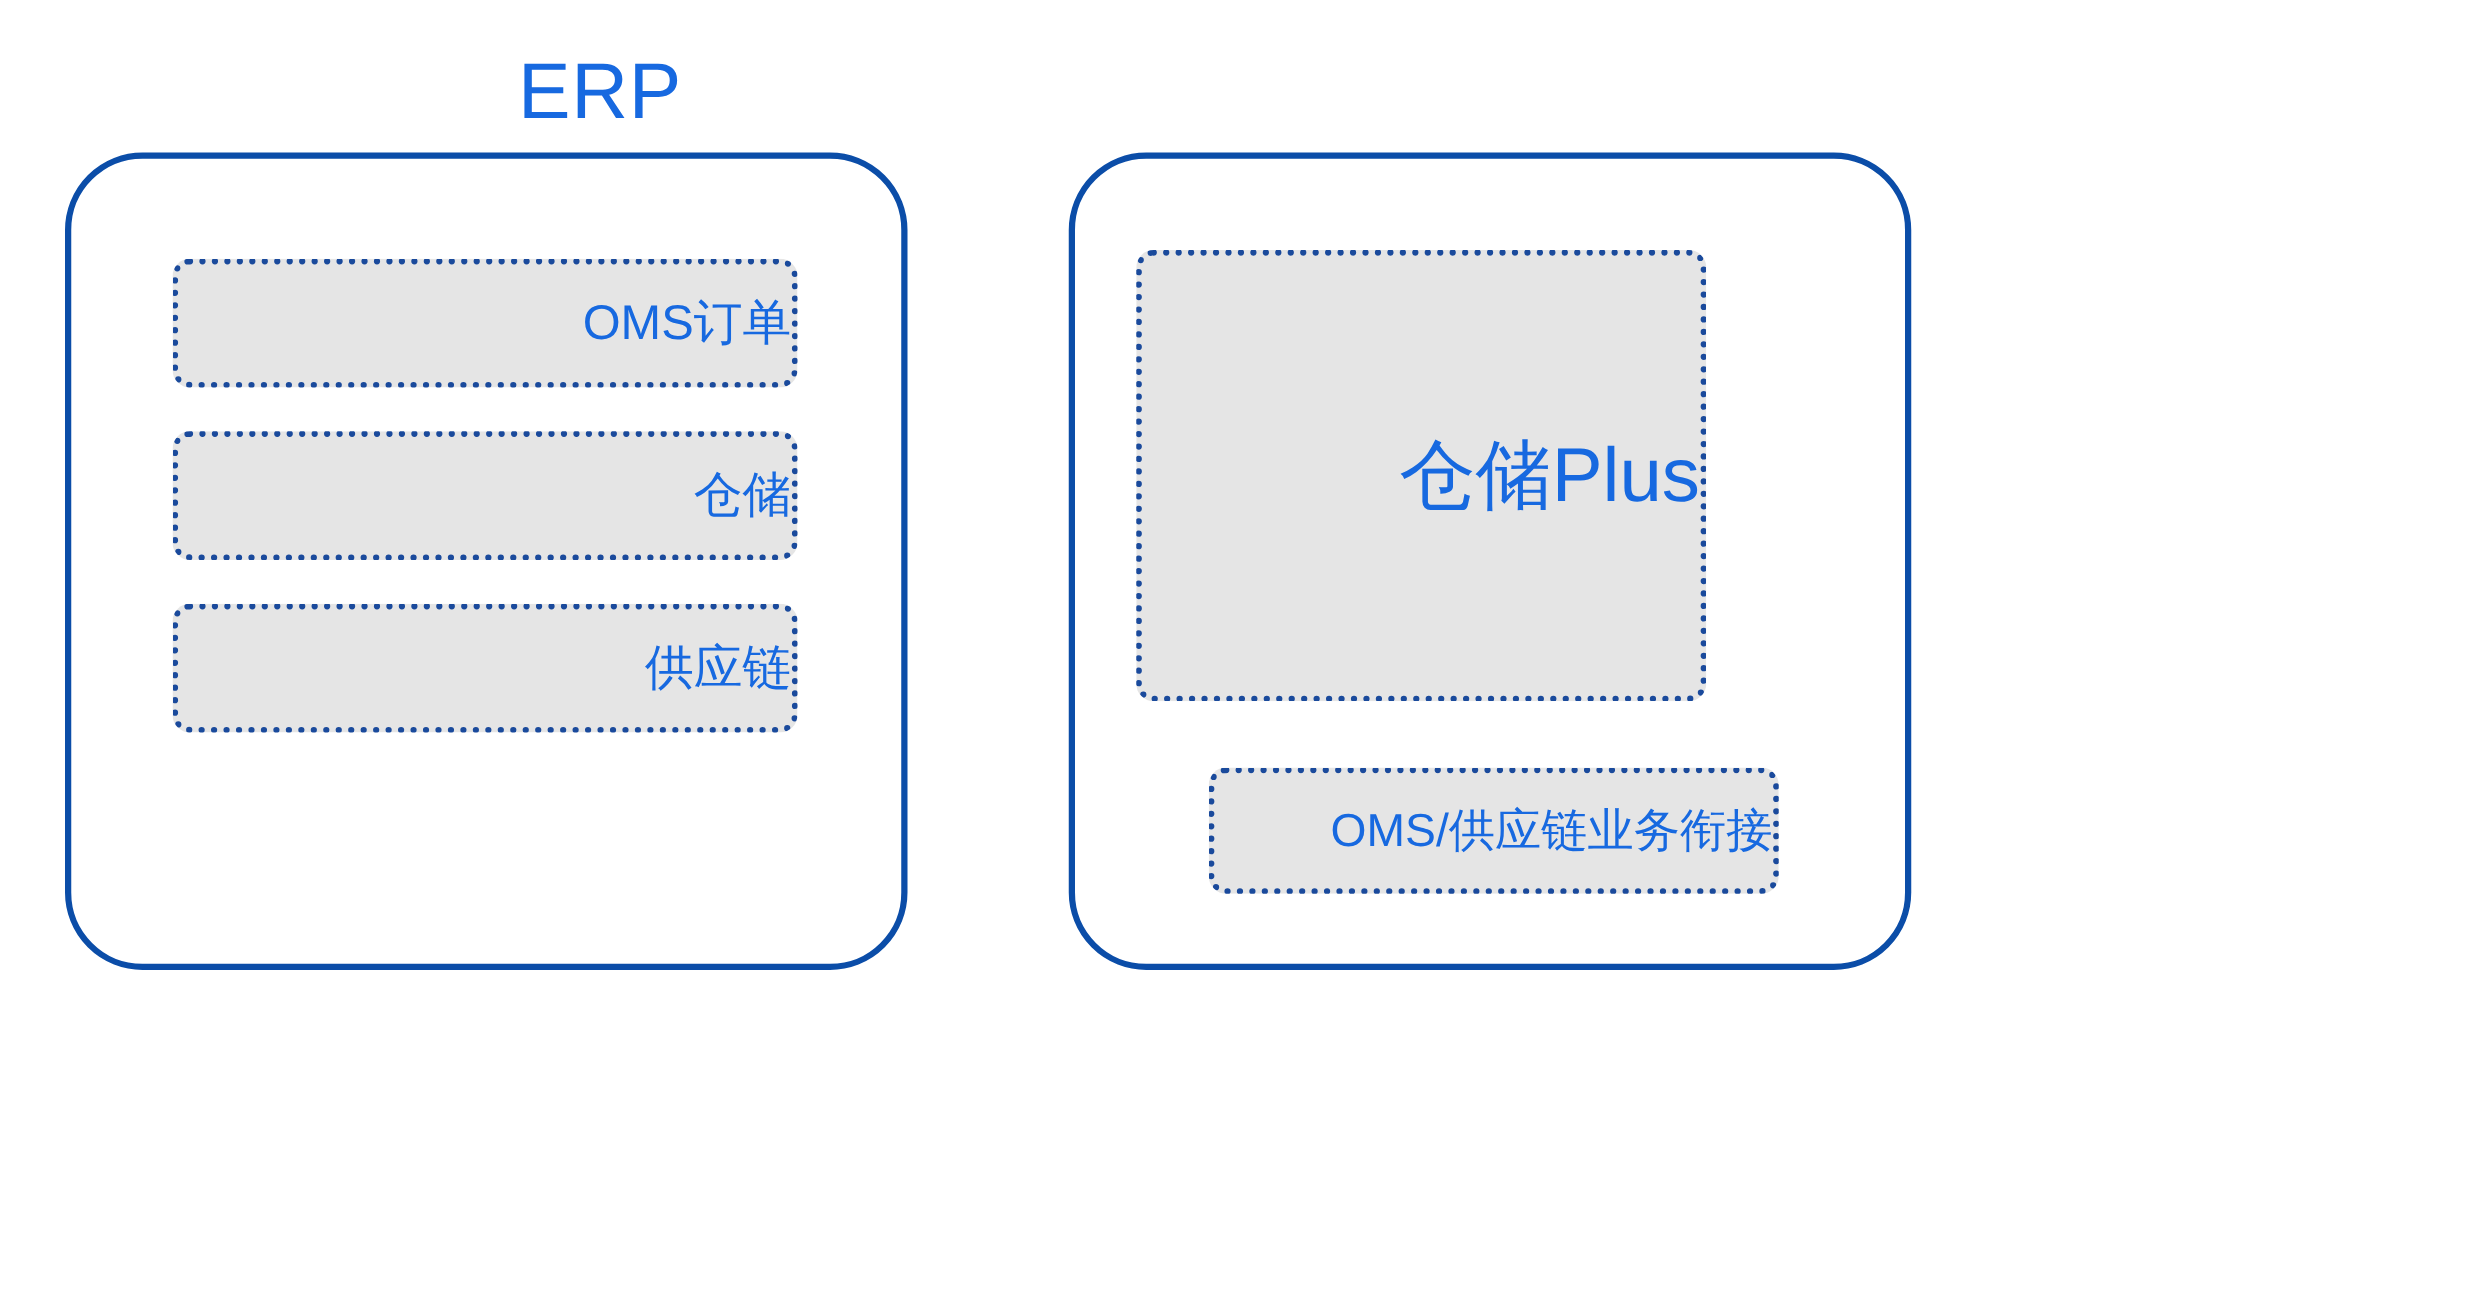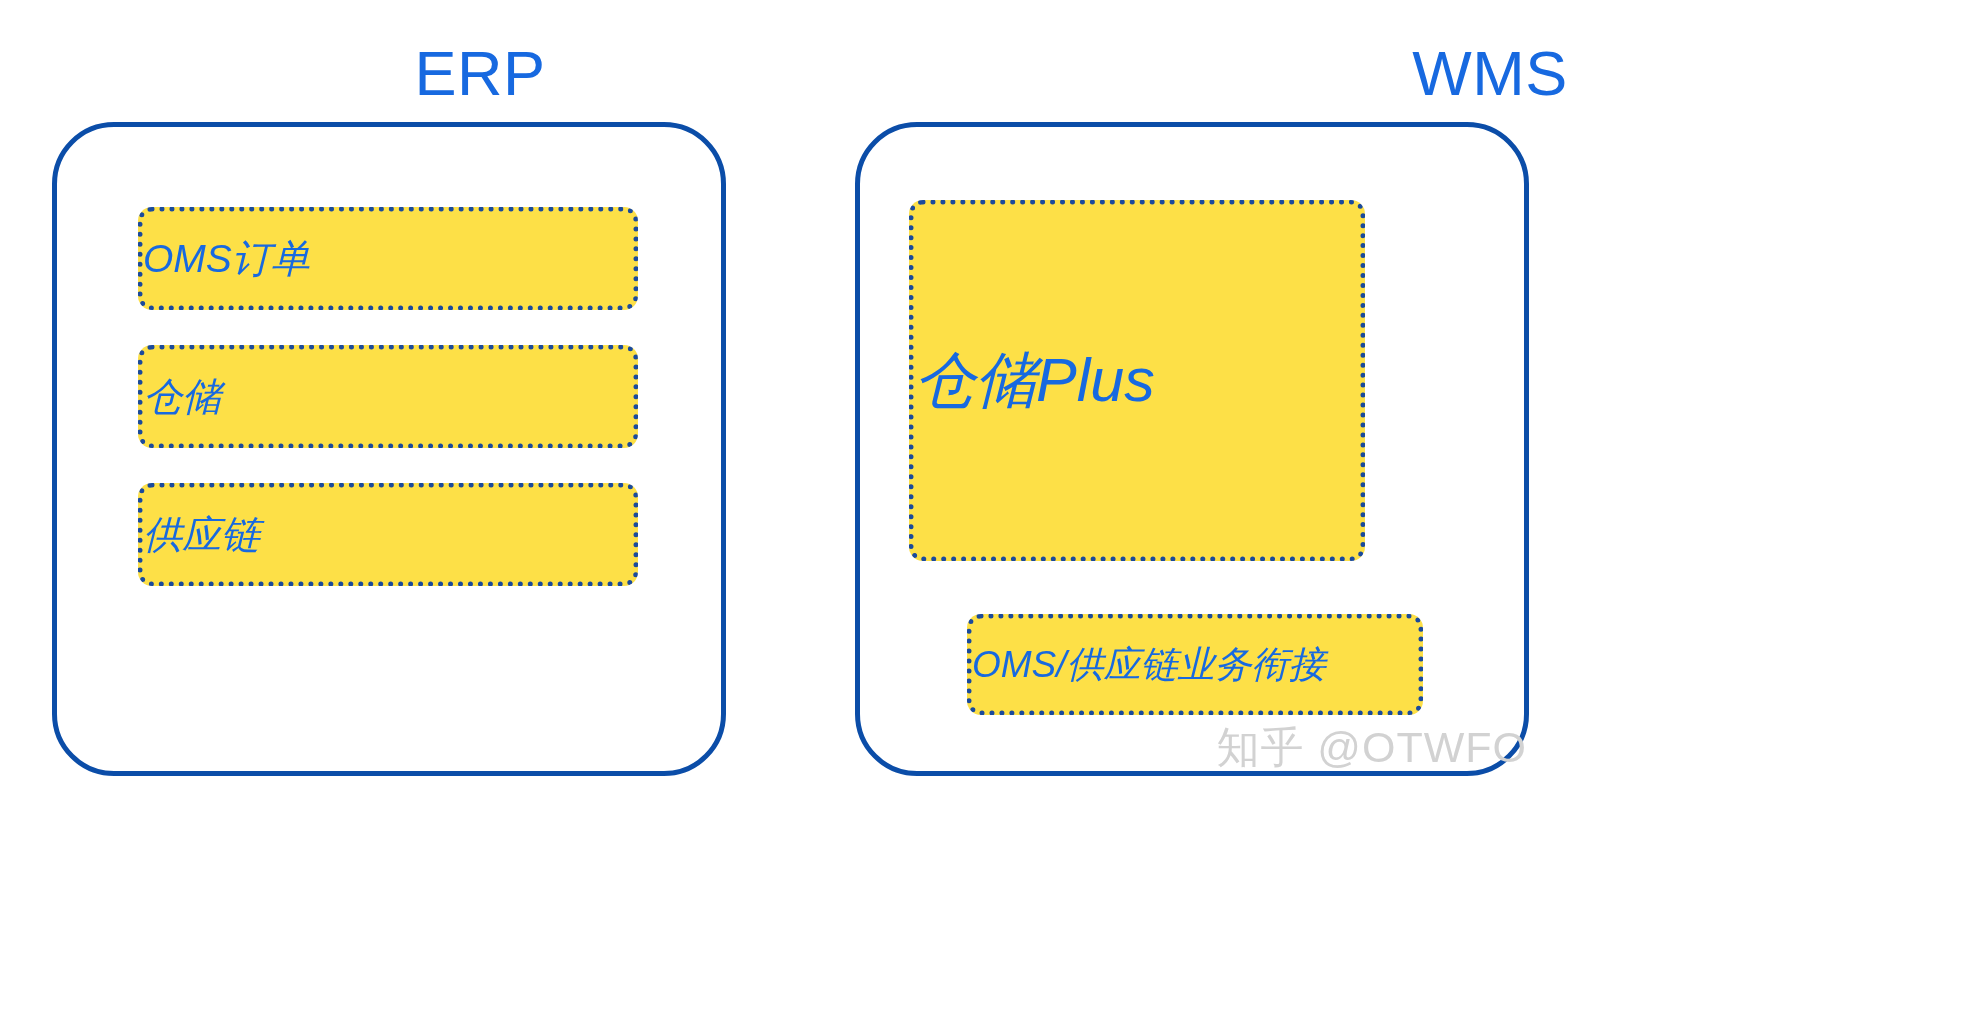--- a/index.html
+++ b/index.html
@@ -60,25 +60,24 @@
     width: 674px;
     height: 654px;
   }
 
   
   .dotted-box {
     position: absolute;
     box-sizing: border-box;
     border: 5px dotted #1A4A9C;
     border-radius: 14px;
-    background: #fde047;
+    background: #e5e5e5;
     display: flex;
     align-items: center;
-    justify-content: flex-start;
-    font-style: italic;
+    justify-content: flex-end;
   }
   .dotted-box .box-label {
     color: #1769E0;
     font-weight: 400;
     line-height: 1;
     white-space: nowrap;
   }
 
   
   .erp-item {
@@ -138,27 +137,25 @@
 
   <div id="erp-item-1" class="dotted-box erp-item">
     <span class="box-label">仓储</span>
   </div>
 
   <div id="erp-item-2" class="dotted-box erp-item">
     <span class="box-label">供应链</span>
   </div>
 
 
-  <div id="wms-title" class="panel-title">WMS</div>
 
   <div id="wms-box" class="outer-box"></div>
 
   <div id="wms-item-0" class="dotted-box">
     <span class="box-label">仓储Plus</span>
   </div>
 
   <div id="wms-item-1" class="dotted-box">
     <span class="box-label">OMS/供应链业务衔接</span>
   </div>
 
-  <div id="watermark">知乎 @OTWFO</div>
 
 </div>
 
 </body></html>

